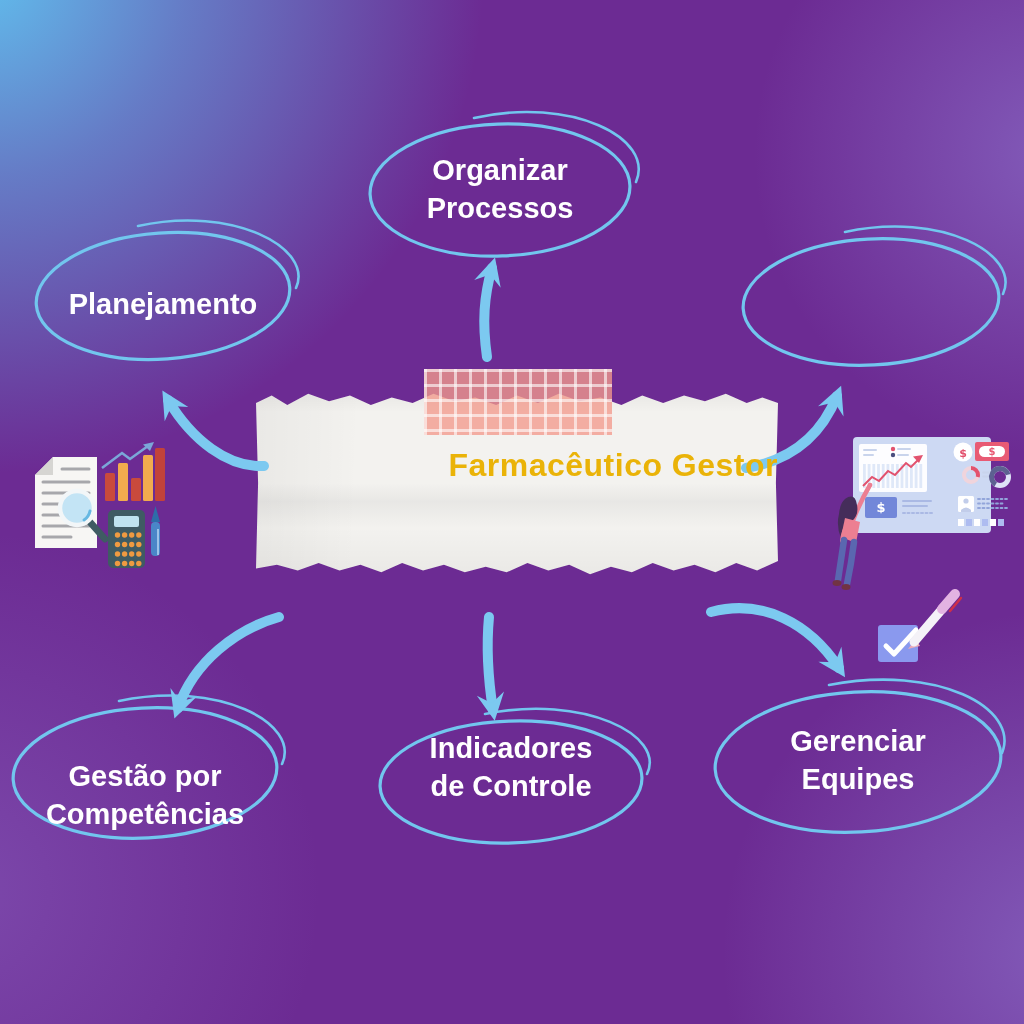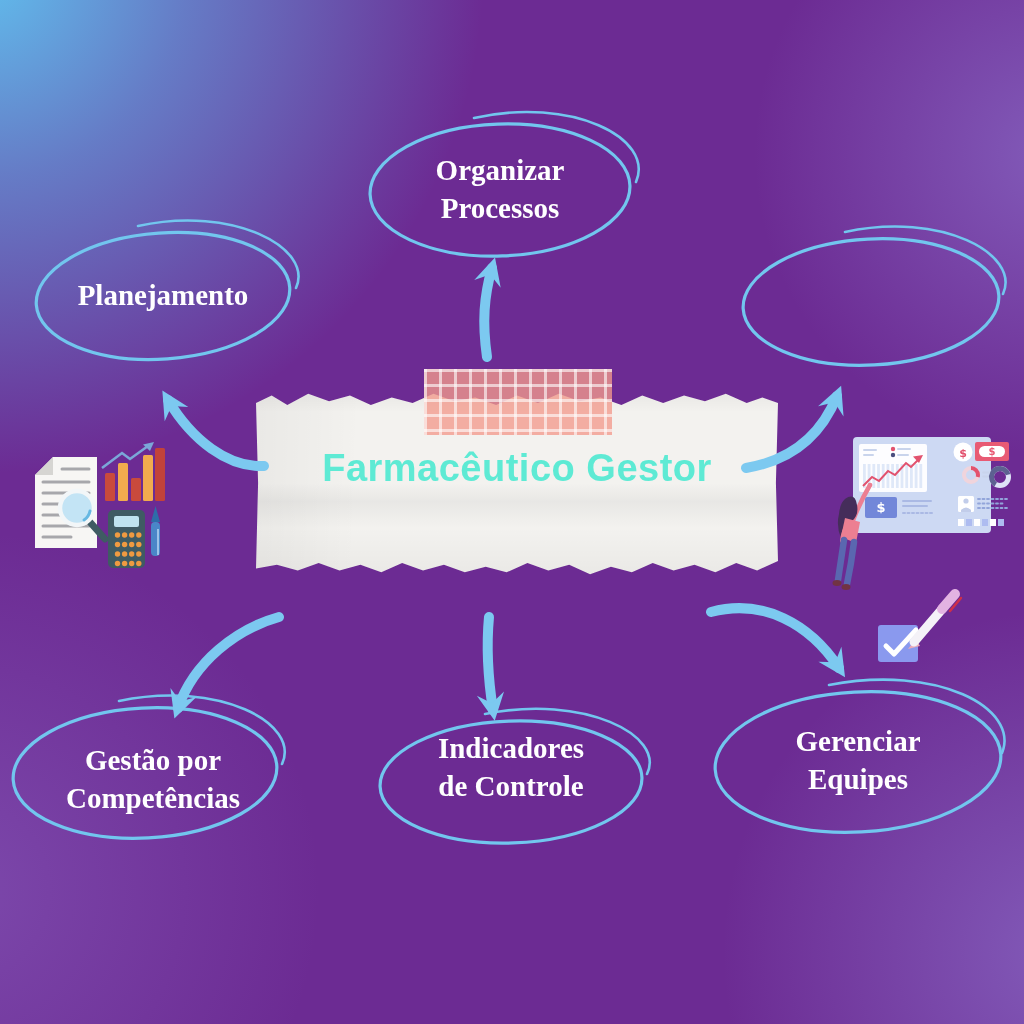--- a/index.html
+++ b/index.html
@@ -29,36 +29,36 @@
     position:absolute; left:424px; top:369px; width:188px; height:66px; z-index:2;
     background-color:rgba(242,154,140,0.78);
     background-image:
       repeating-linear-gradient(to right, rgba(255,255,255,0.6) 0 3px, rgba(255,255,255,0) 3px 15px),
       repeating-linear-gradient(to bottom, rgba(255,255,255,0.6) 0 3px, rgba(255,255,255,0) 3px 15px);
   }
   .overlay{ position:absolute; inset:0; z-index:3; }
   .illo{ position:absolute; z-index:4; }
   .title{
     position:absolute; left:256px; top:449px; width:522px; z-index:5;
-    text-align:center; font-size:38px; line-height:1; font-weight:bold;
-    letter-spacing:0.5px; color:#5eead4;
+    text-align:right; font-size:32px; line-height:1; font-weight:bold;
+    letter-spacing:0.5px; color:#eab308;
   }
   .bubble{
     position:absolute; z-index:5; transform:translate(-50%,-50%);
     text-align:center;
   }
   .bubble-label{
-    font-family:Liberation Serif, serif;
+    font-family:Liberation Sans, sans-serif;
     font-weight:bold; font-size:29px; line-height:1.3; color:#ffffff;
     white-space:pre-line;
   }
   .b1{left:500px; top:190px;}
-  .b2{left:163px; top:296px;}
+  .b2{left:163px; top:305px;}
   .b3{left:872px; top:297px;}
-  .b4{left:145px; top:780px;margin-left:8px;}
+  .b4{left:145px; top:796px;}
   .b5{left:511px; top:768px;}
   .b6{left:858px; top:761px;}
 </style>
 </head>
 <body>
 
 <div class="stage">
   <div class="bg"></div>
 
   <div class="paper"></div>

